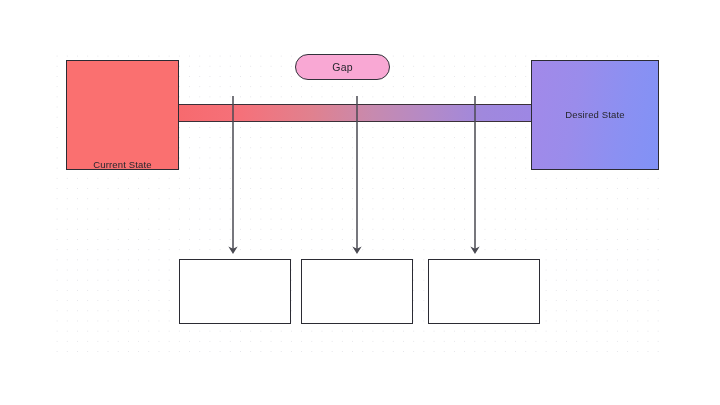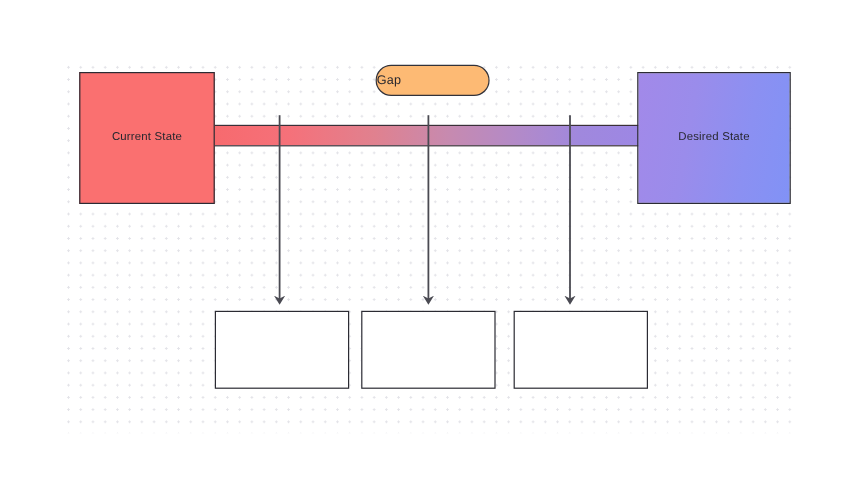--- a/index.html
+++ b/index.html
@@ -52,20 +52,21 @@
     white-space: nowrap;
   }
 
   
   #current-state {
     left: 66px;
     top: 60px;
     width: 113px;
     height: 110px;
     background: #fa7070;
+    align-items: flex-end;
   }
 
   
   #desired-state {
     left: 531px;
     top: 60px;
     width: 128px;
     height: 110px;
     background: linear-gradient(100deg, #a289e9 0%, #9a8ceb 35%, #8b90f2 70%, #8192f6 100%);
   }
@@ -86,31 +87,31 @@
         #e0818f 38%,
         #c78aaf 55%,
         #b28ac9 72%,
         #a088dd 86%,
         #9d87e4 100%);
   }
 
   
   #gap-pill {
     position: absolute;
-    left: 313px;
+    left: 295px;
     top: 54px;
     width: 95px;
     height: 26px;
     box-sizing: border-box;
     border: 1.5px solid #32323a;
     border-radius: 13px;
-    background: #fdba74;
+    background: #f9a8d4;
     display: flex;
     align-items: center;
-    justify-content: flex-start;
+    justify-content: center;
   }
   #gap-pill .node-label {
     font-size: 10.5px;
   }
 
   
   .leaf-box {
     position: absolute;
     box-sizing: border-box;
     border: 1.6px solid #2b2b33;

